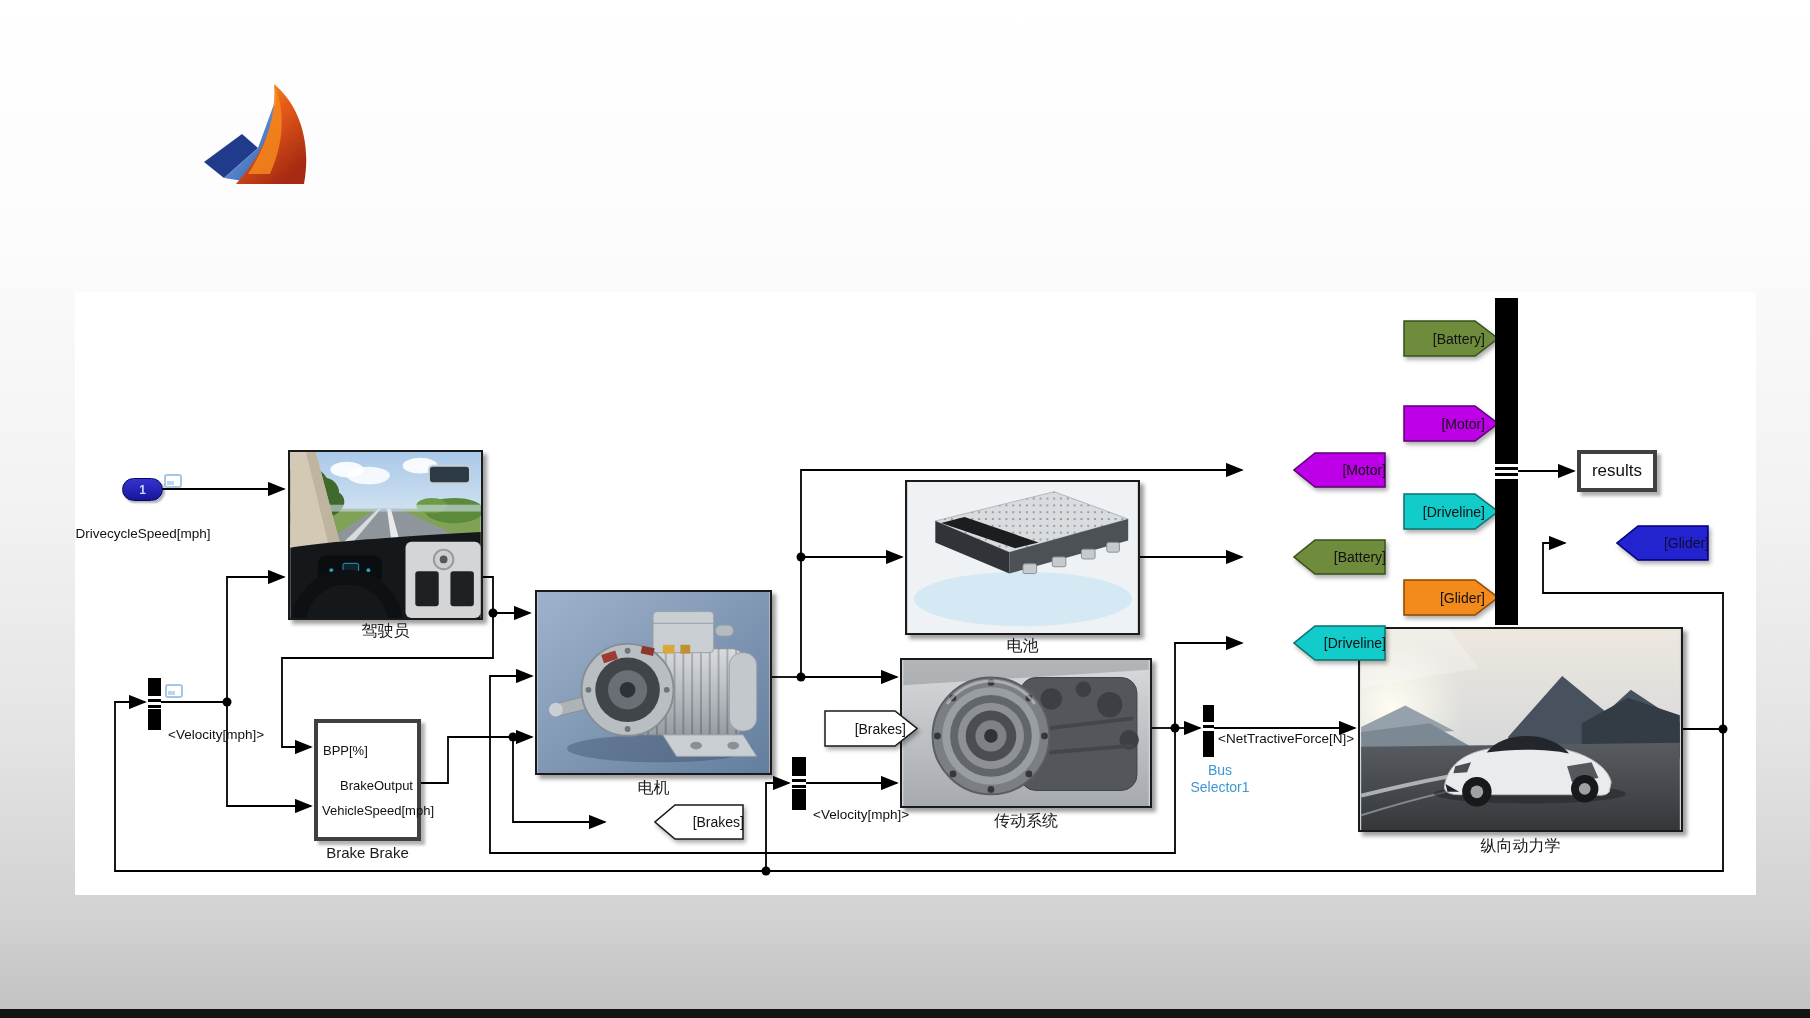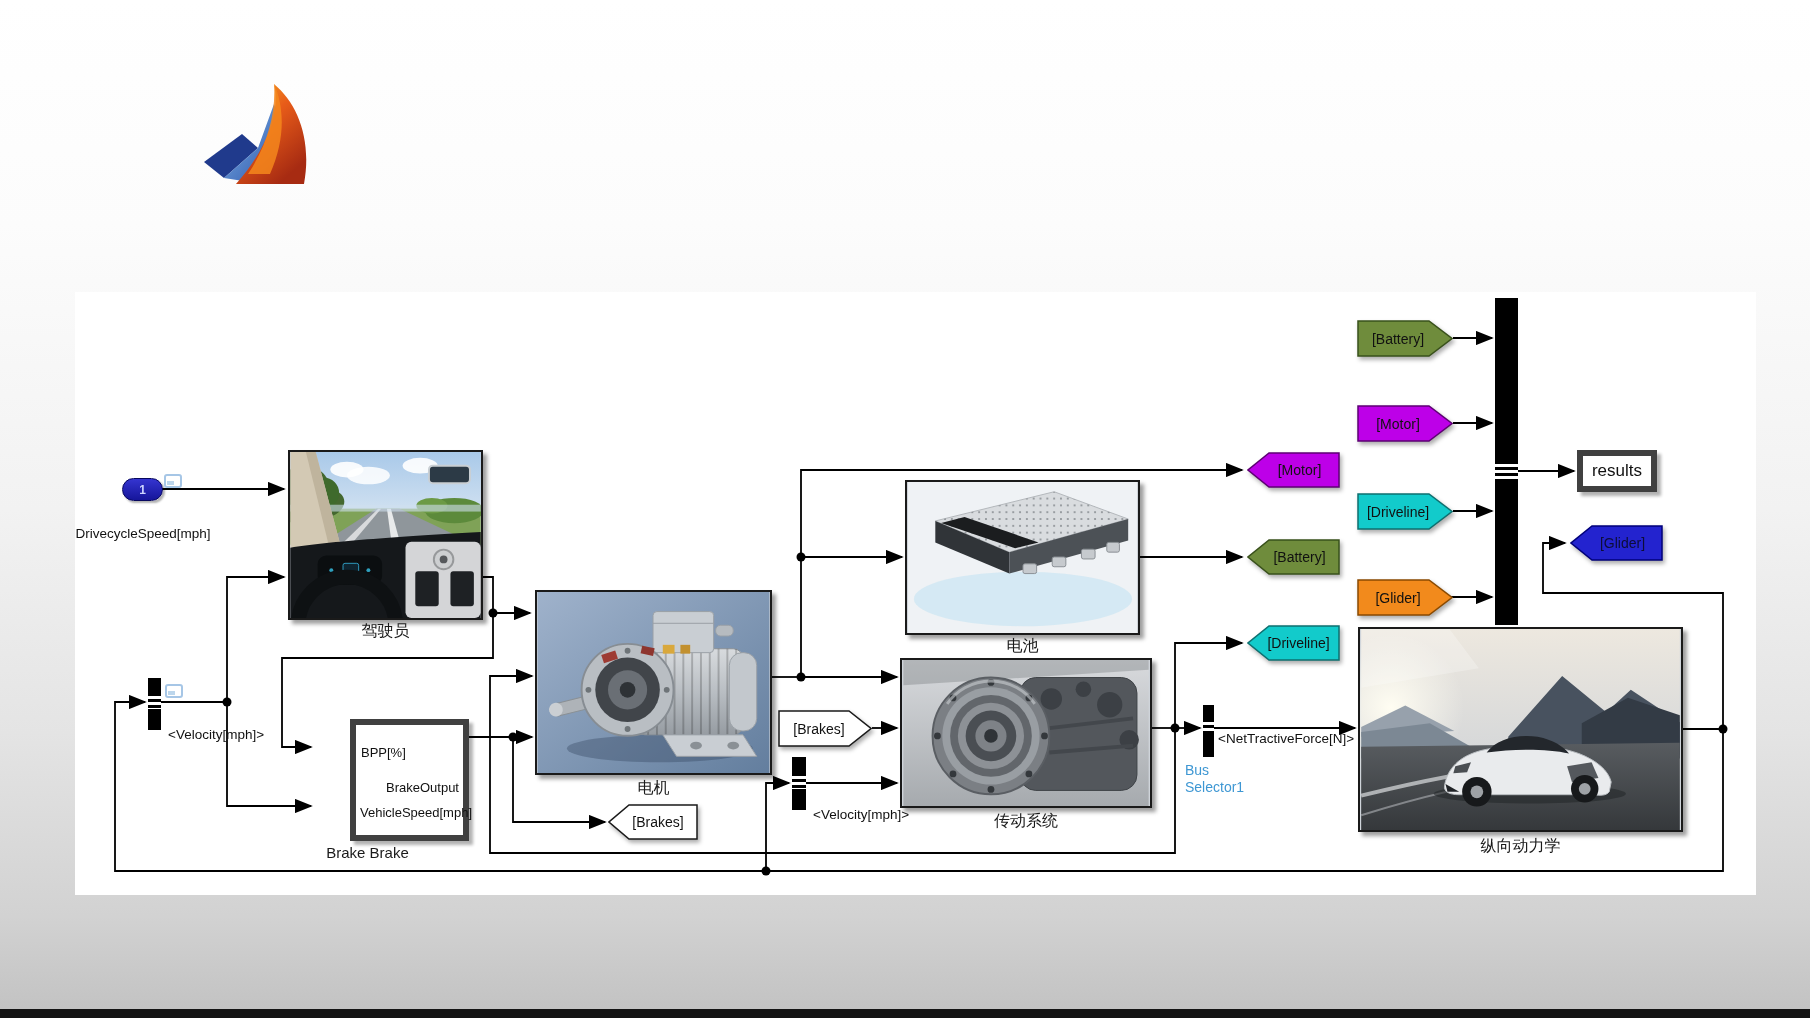--- a/index.html
+++ b/index.html
@@ -23,41 +23,41 @@
   .canvas{position:absolute;left:75px;top:292px;width:1681px;height:603px;background:#ffffff;}
   .wires{position:absolute;left:0;top:0;width:1681px;height:603px;}
   
   .imgblock{
     position:absolute;border:2px solid #1a1a1a;box-sizing:border-box;
     box-shadow:4px 4px 4px rgba(0,0,0,.38);overflow:hidden;background:#cfd4da;
   }
   .imgblock svg{display:block;width:100%;height:100%;}
   
   .plainblock{
-    position:absolute;background:#ffffff;border:6px solid #404040;box-sizing:border-box;
+    position:absolute;background:#ffffff;border:4px solid #404040;box-sizing:border-box;
     box-shadow:4px 4px 3px rgba(0,0,0,.30);
   }
   .port-label{position:absolute;font-size:13px;color:#111;white-space:nowrap;}
   .blk-label{
     position:absolute;text-align:center;font-size:16px;color:#1a1a1a;
     font-family:"Liberation Serif","DejaVu Serif",serif;white-space:nowrap;
   }
   .blk-label.latin{font-family:"Liberation Sans",sans-serif;font-size:15px;}
   .sig-label{position:absolute;font-size:13.5px;color:#111;white-space:nowrap;margin-top:21px;}
   .bus-label{
-    position:absolute;text-align:left;font-size:14px;line-height:17px;color:#3E97D3;white-space:nowrap;
+    position:absolute;text-align:center;font-size:14px;line-height:17px;color:#3E97D3;white-space:nowrap;
   }
   
   .busbar{position:absolute;background:#000;}
   .busbar .stripes{
     position:absolute;left:0;right:0;height:13px;
     background:repeating-linear-gradient(180deg,#fff 0 3px,#000 3px 6px);
   }
   
-  .tag{position:absolute;display:flex;align-items:center;justify-content:center;}
+  .tag{position:absolute;display:flex;align-items:center;justify-content:flex-end;margin-left:46px;}
   .tag svg{position:absolute;inset:0;filter:drop-shadow(2px 3px 2px rgba(0,0,0,.32));}
   .tag .tag-text{position:relative;z-index:1;font-size:14px;color:#111;white-space:nowrap;}
   .tag.dark-text .tag-text{color:#0d0d38;}
   
   .inport{
     position:absolute;width:41px;height:23px;border-radius:12px;
     background:linear-gradient(180deg,#3535d0,#15159a);border:1.5px solid #07075e;box-sizing:border-box;
     display:flex;align-items:center;justify-content:center;
     color:#cdd4ff;font-size:12px;font-weight:bold;
     box-shadow:2px 2px 2px rgba(0,0,0,.3);
@@ -189,21 +189,21 @@
       </svg>
     </div>
     <div class="blk-label" style="left:213px;top:329px;width:195px;">驾驶员</div>
 
     <div class="busbar" style="left:73px;top:386px;width:13px;height:52px;">
       <div class="stripes" style="top:18px;"></div>
     </div>
     <div class="badge" style="left:90px;top:392px;"></div>
     <div class="sig-label" style="left:93px;top:414px;">&lt;Velocity[mph]&gt;</div>
 
-    <div class="plainblock" style="left:239px;top:427px;width:119px;height:122px;margin-left:36px;">
+    <div class="plainblock" style="left:239px;top:427px;width:107px;height:122px;">
       <span class="port-label" style="left:5px;top:20px;">BPP[%]</span>
       <span class="port-label" style="right:4px;top:55px;">BrakeOutput</span>
       <span class="port-label" style="left:4px;top:80px;">VehicleSpeed[mph]</span>
     </div>
     <div class="blk-label latin" style="left:239px;top:552px;width:107px;">Brake Brake</div>
 
     <div class="imgblock" style="left:460px;top:298px;width:237px;height:185px;">
       <svg viewBox="0 0 237 185">
         <defs>
           <linearGradient id="mBg" x1="0" y1="0" x2="1" y2="1">

